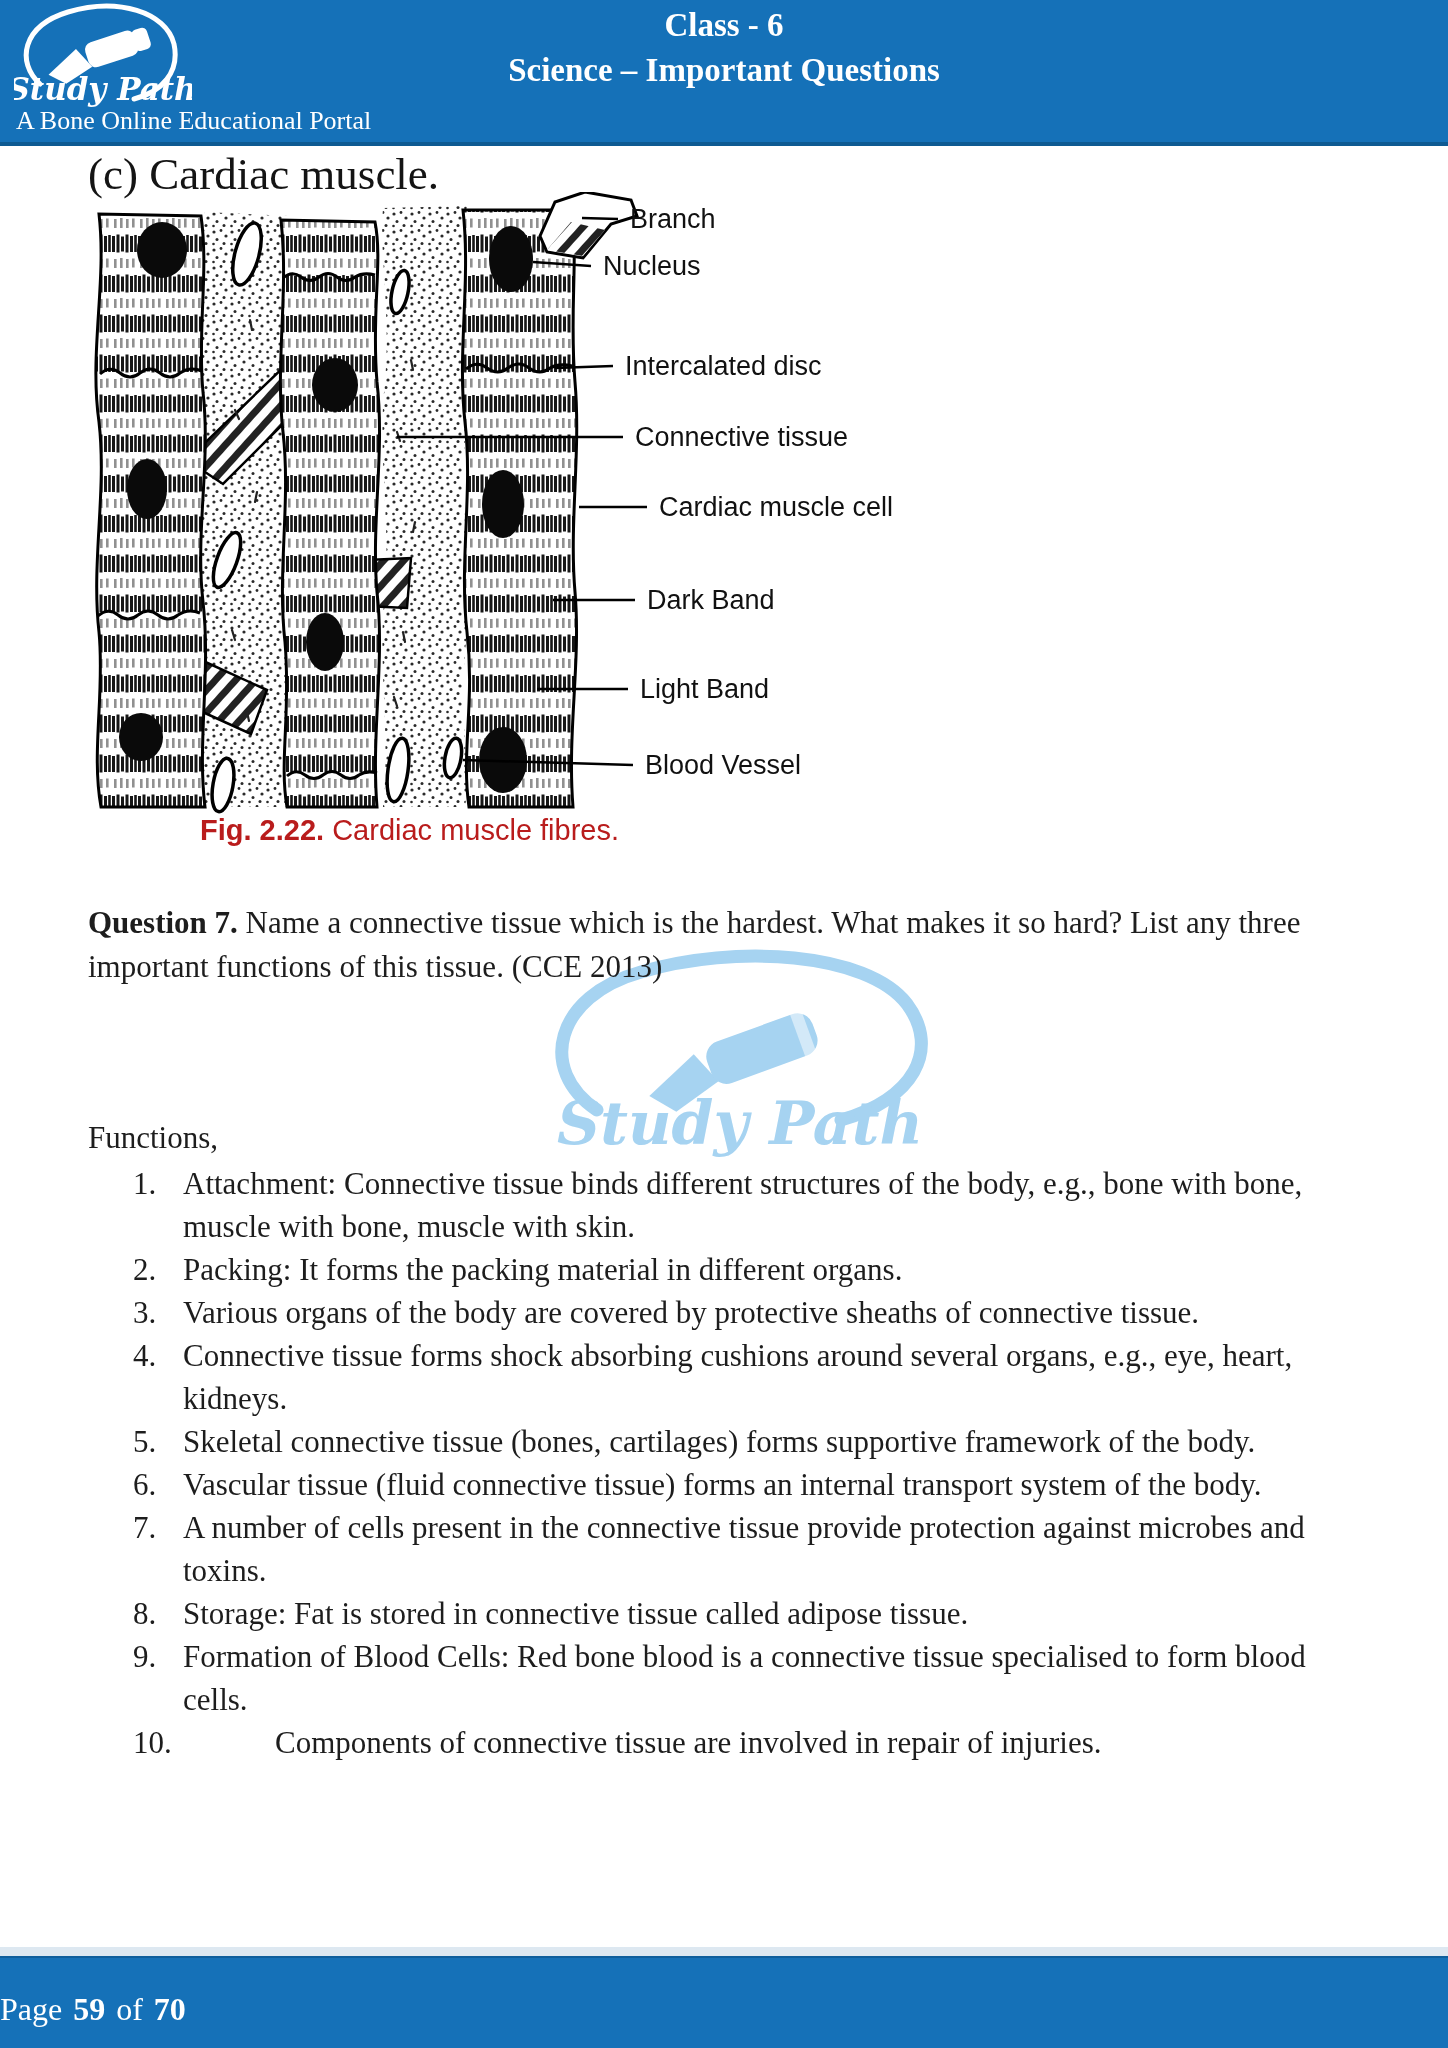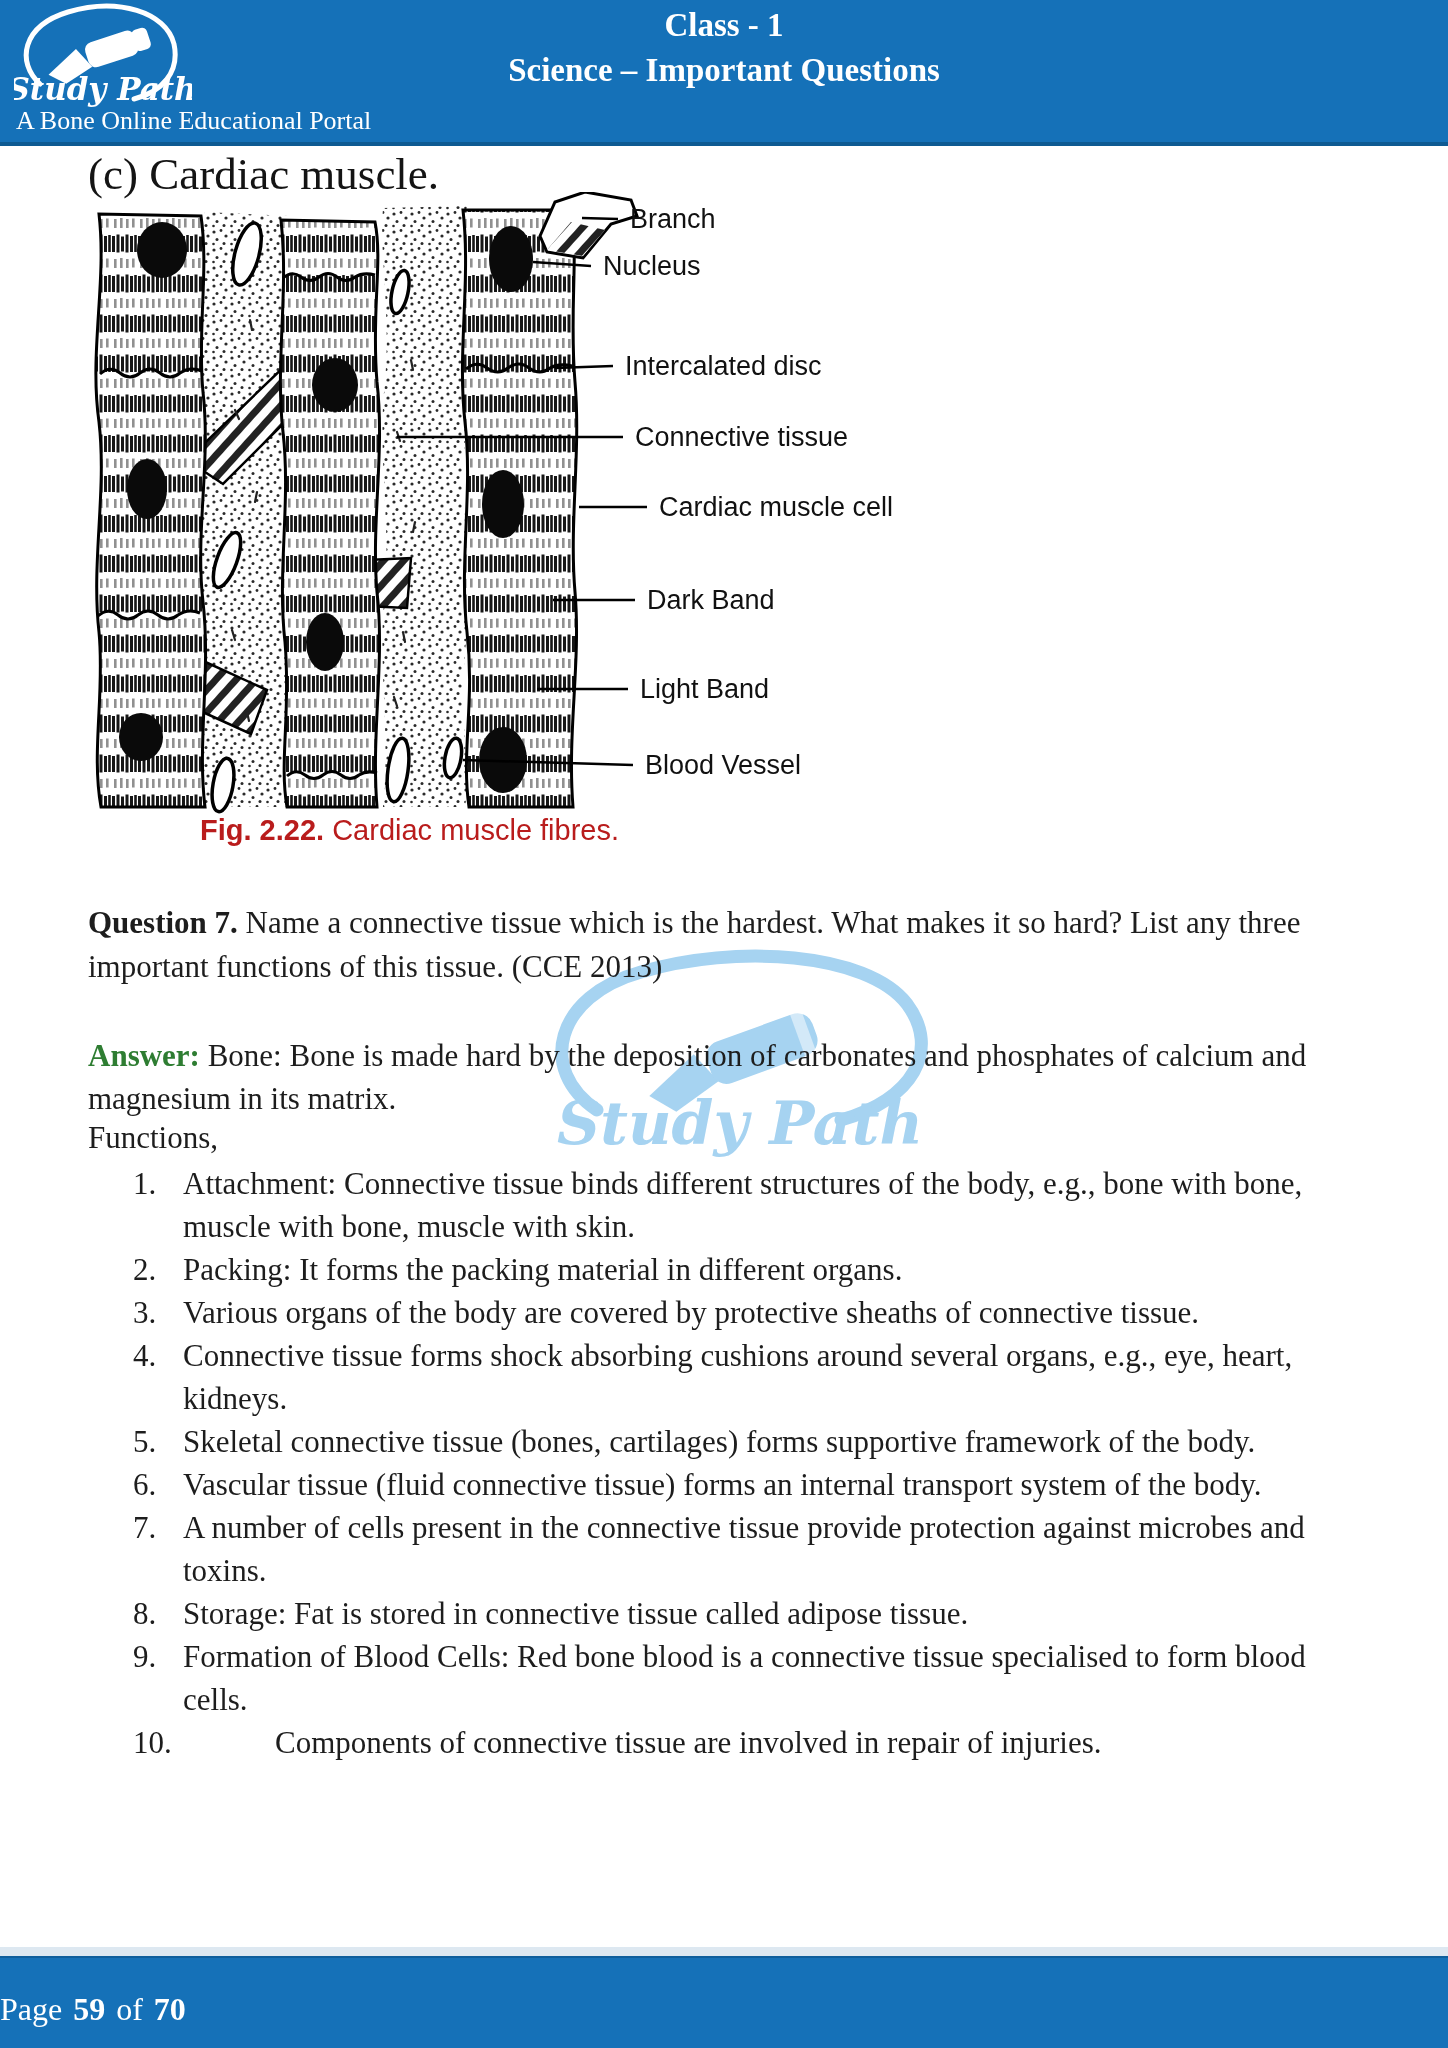--- a/index.html
+++ b/index.html
@@ -58,21 +58,21 @@
         <g transform="rotate(-18 85 52)" fill="#ffffff">
           <path d="M 30,58 L 64,42 L 74,64 L 44,72 Z"></path>
           <rect x="72" y="40" width="52" height="26" rx="8"></rect>
           <rect x="121" y="42" width="16" height="22" rx="5"></rect>
         </g>
         <text x="88" y="100" text-anchor="middle" font-family="DejaVu Serif, serif" font-style="italic" font-weight="bold" font-size="31" fill="#ffffff">Study Path</text>
       </svg>
       <div class="tagline">A Bone Online Educational Portal</div>
     </div>
     <div class="header-title">
-      <div>Class - 1</div>
+      <div>Class - 6</div>
       <div>Science – Important Questions</div>
     </div>
   </header>
 
   <div class="copy section-label">(c) Cardiac muscle.</div>
 
   <figure class="figure" style="margin:0">
     <svg width="900" height="628" viewBox="0 0 900 628">
       <defs>
         <pattern id="stri" width="26" height="40" patternUnits="userSpaceOnUse">
@@ -196,21 +196,20 @@
         <path d="M 92,112 L 148,88 L 162,122 L 112,136 Z"></path>
         <rect x="158" y="84" width="112" height="44" rx="16"></rect>
         <rect x="252" y="80" width="12" height="52" fill="#ffffff" opacity="0.5"></rect>
       </g>
       <text x="195" y="196" text-anchor="middle" font-family="DejaVu Serif, serif" font-style="italic" font-weight="bold" font-size="60" fill="#a6d3f1">Study Path</text>
     </svg>
   </div>
 
   <p class="copy question" style="margin:0"><span class="b">Question 7.</span><span> Name a connective tissue which is the hardest. What makes it so hard? List any three important functions of this tissue. (CCE 2013)</span></p>
 
-  <p class="copy answer" style="margin:0"><span class="green">Answer:</span><span> Bone: Bone is made hard by the deposition of carbonates and phosphates of calcium and magnesium in its matrix.</span></p>
 
   <div class="copy functions">Functions,</div>
 
   <div class="copy list">
 
   <div class="list-item">
       <span class="num">1.</span>
       <span class="txt">Attachment: Connective tissue binds different structures of the body, e.g., bone with bone, muscle with bone, muscle with skin.</span>
     </div>
       <div class="list-item">

